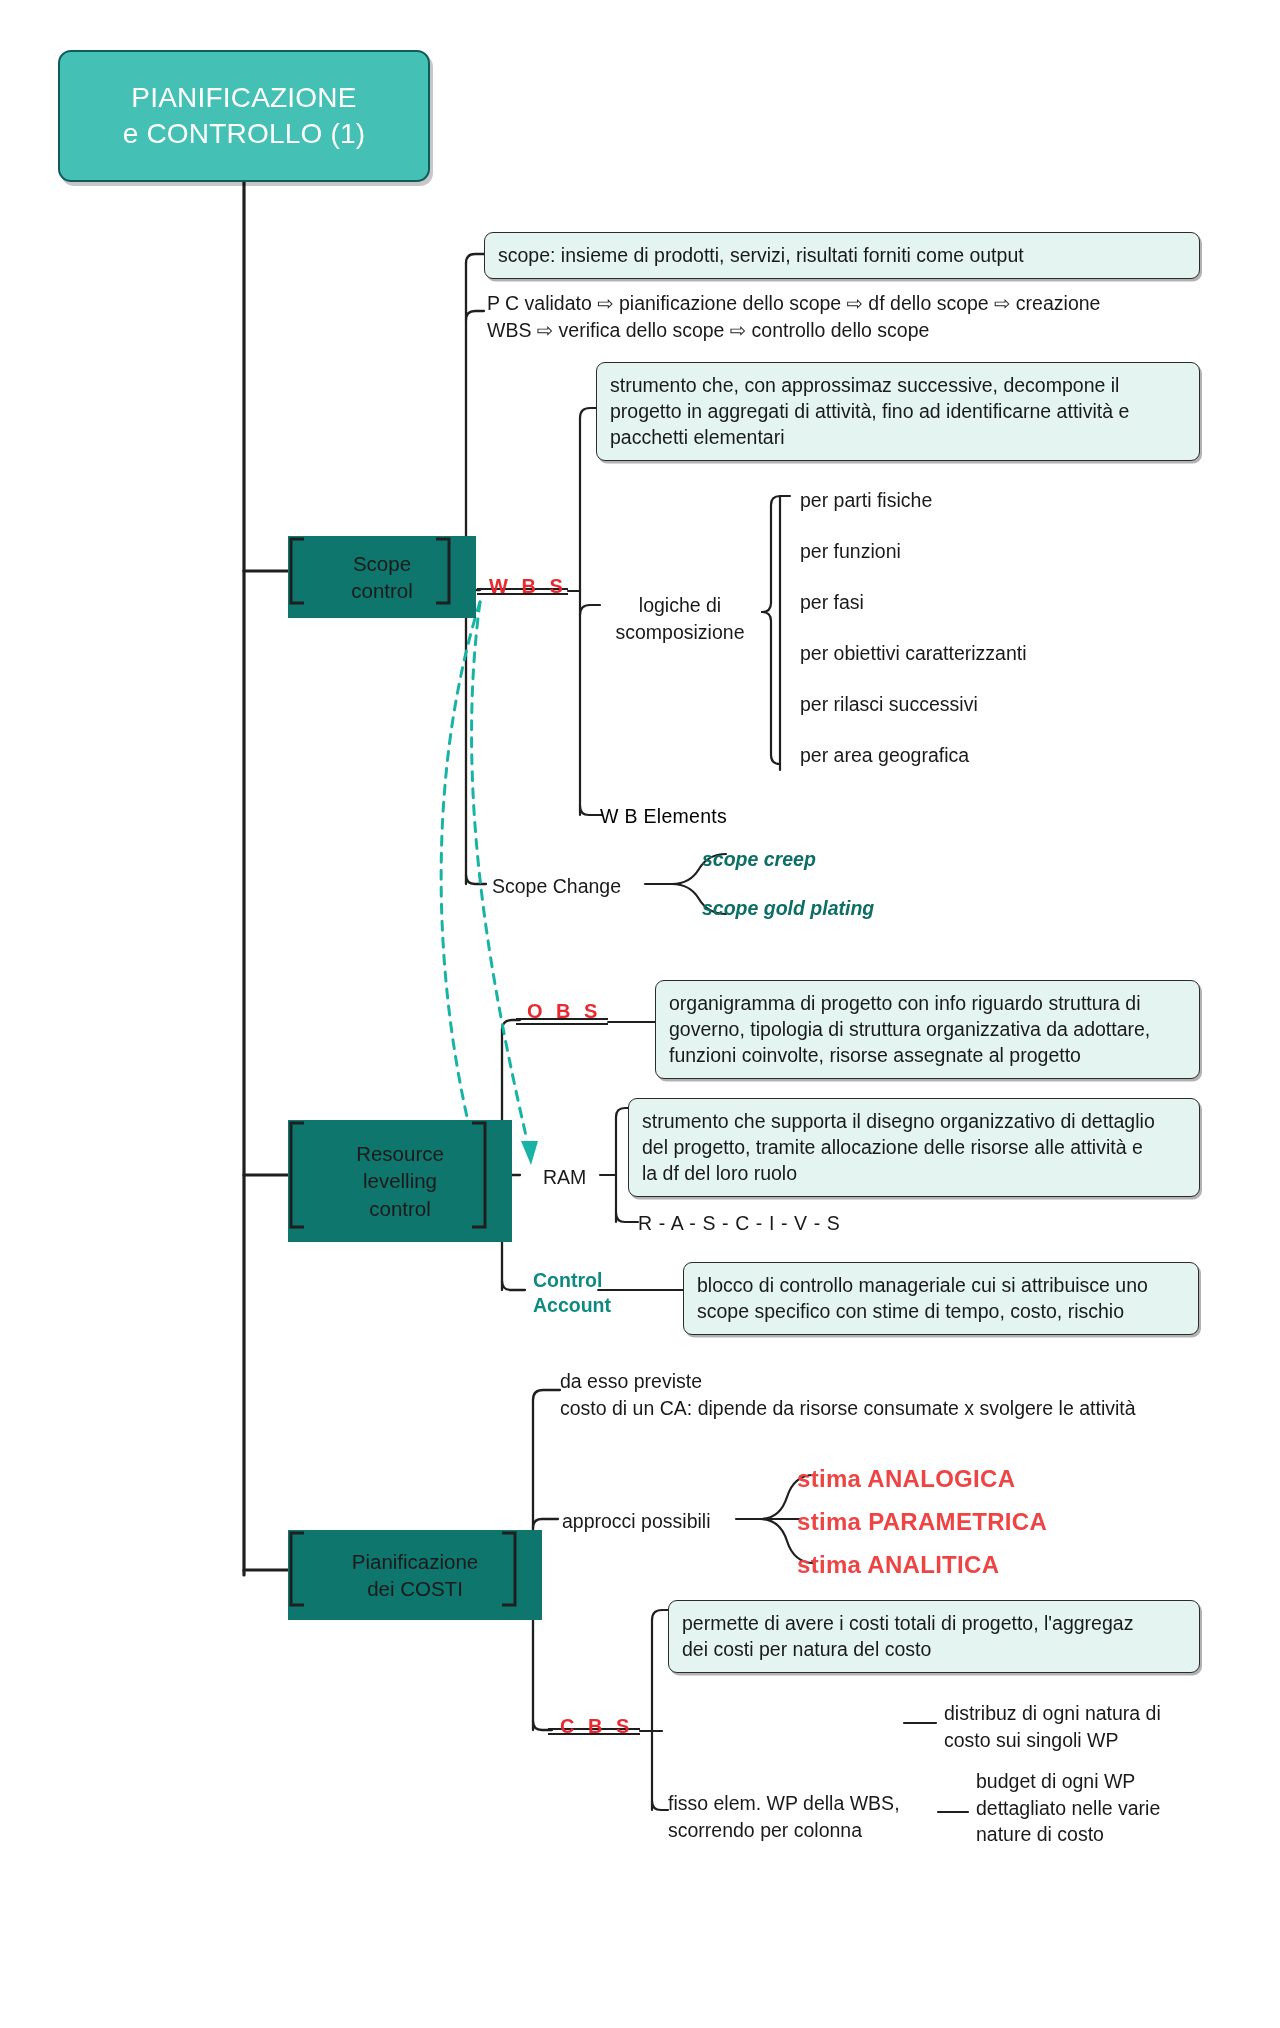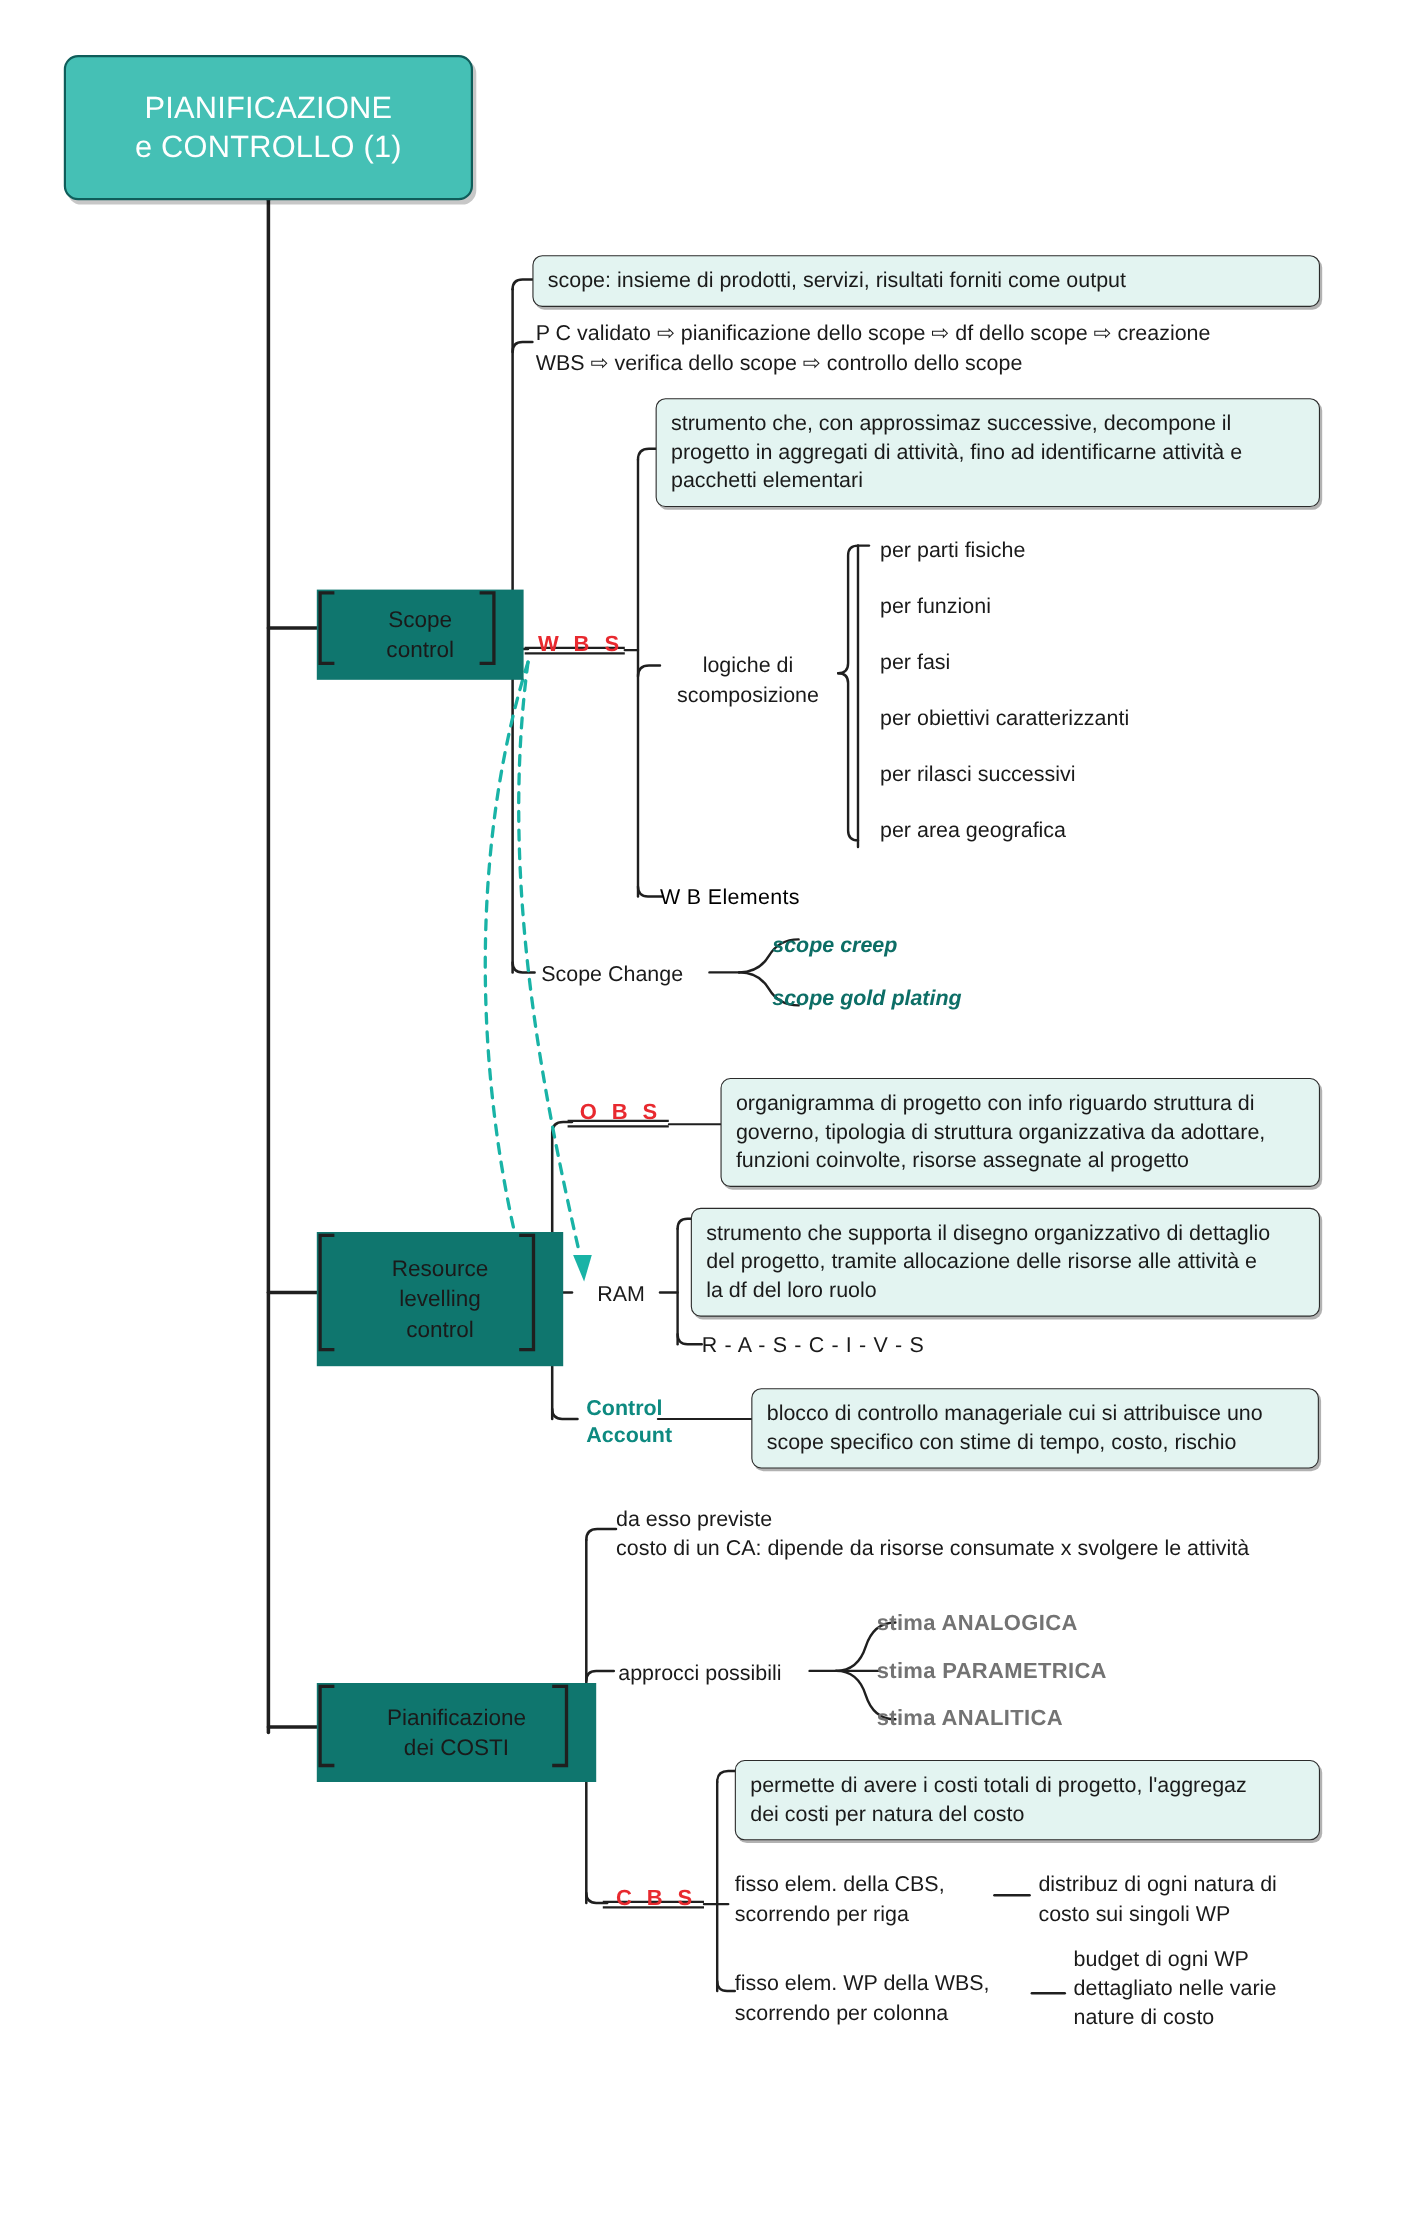--- a/index.html
+++ b/index.html
@@ -104,23 +104,23 @@
     font-size: 19.5px;
   }
   .teal-bold-ni {
     color: #0e8a80;
     font-weight: bold;
     font-size: 19.5px;
     font-style: normal;
     line-height: 1.3;
   }
   .teal-head {
-    color: #737373;
+    color: #ef4444;
     font-weight: bold;
-    font-size: 20px;
+    font-size: 24px;
     letter-spacing: 0.3px;
   }
   .spaced-dashes { letter-spacing: 0.6px; }
 </style>
 </head>
 <body>
 
 <div id="canvas">
 
   <svg class="connectors" viewBox="0 0 1280 2028">
@@ -405,24 +405,20 @@
 
   <div class="node red-label" style="left:560px; top:1715px;">
     <span>C B S</span>
   </div>
 
   <div class="node callout" style="left:668px; top:1600px; width:532px;">
     <div>permette di avere i costi totali di progetto, l'aggregaz</div>
     <div>dei costi per natura del costo</div>
   </div>
 
-  <div class="node plain" style="left:668px; top:1700px; width:230px;">
-    <div>fisso elem. della CBS,</div>
-    <div>scorrendo per riga</div>
-  </div>
   <div class="node plain" style="left:944px; top:1700px; width:262px;">
     <div>distribuz di ogni natura di</div>
     <div>costo sui singoli WP</div>
   </div>
 
   <div class="node plain" style="left:668px; top:1790px; width:262px;">
     <div>fisso elem. WP della WBS,</div>
     <div>scorrendo per colonna</div>
   </div>
   <div class="node plain" style="left:976px; top:1768px; width:250px;">

